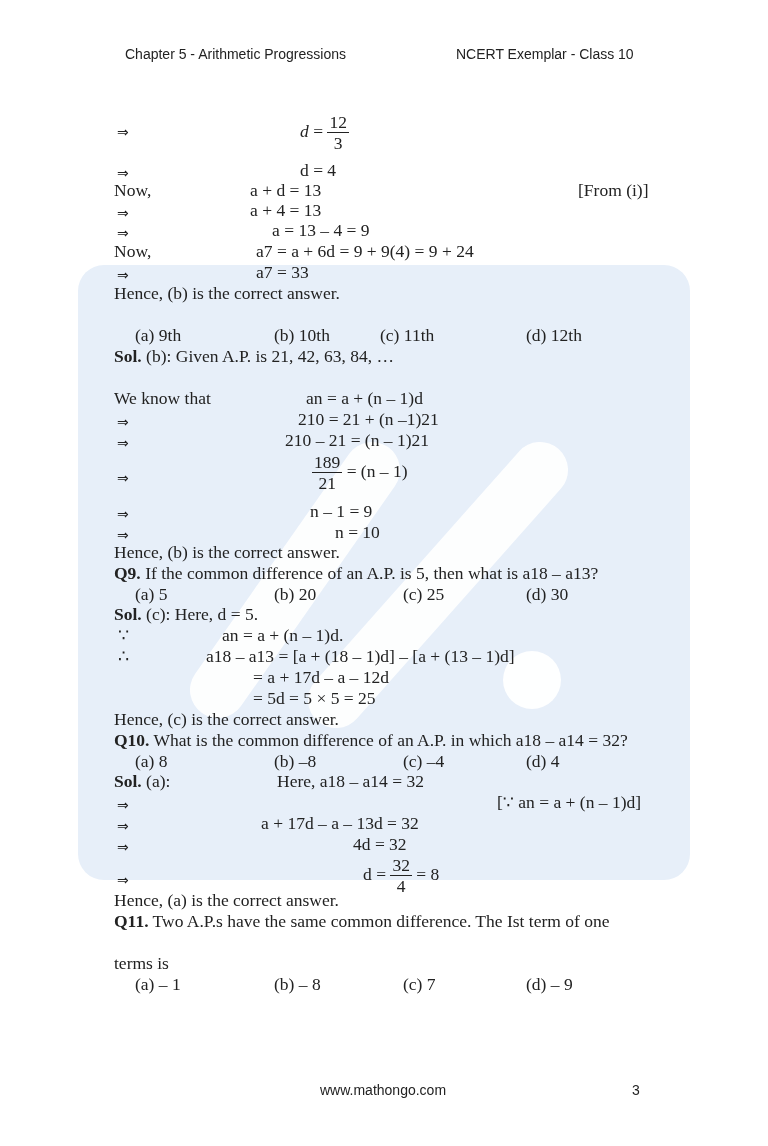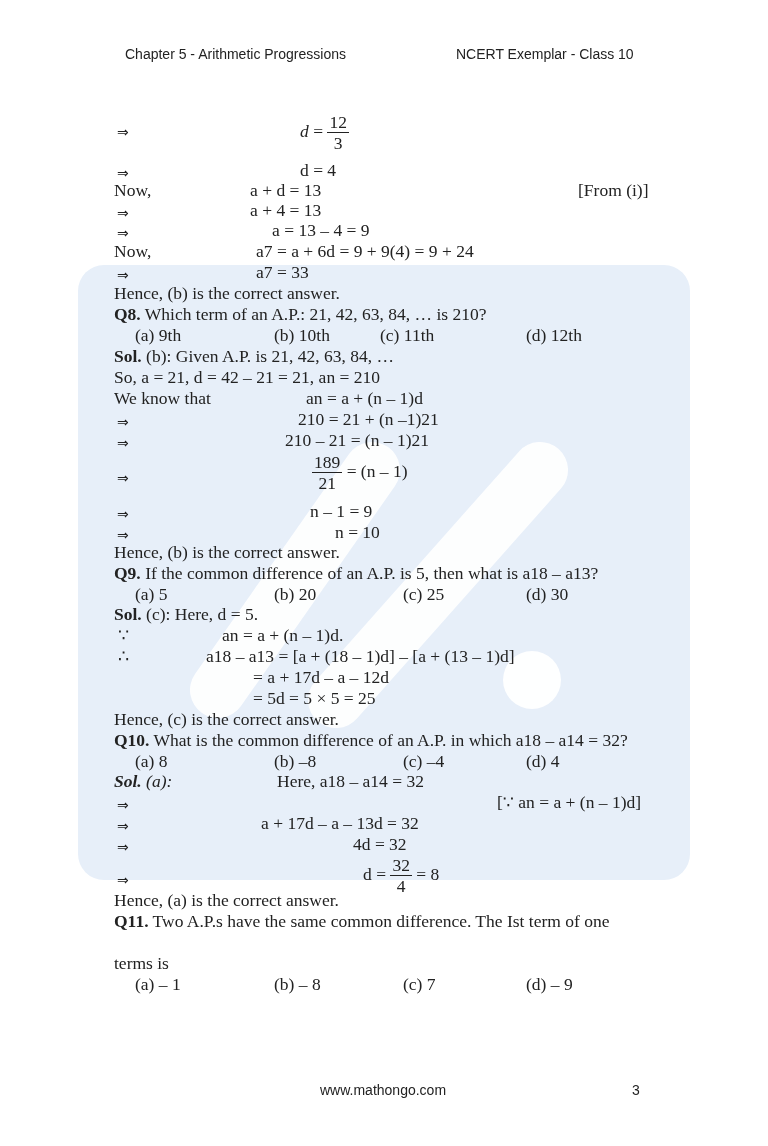--- a/index.html
+++ b/index.html
@@ -55,27 +55,25 @@
   <span class="ln" style="left:272px;top:220px;">a = 13 – 4 = 9</span>
 
   <span class="ln" style="left:114px;top:241px;">Now,</span>
   <span class="ln" style="left:256px;top:241px;">a7 = a + 6d = 9 + 9(4) = 9 + 24</span>
 
   <span class="ln arrow" style="left:117px;top:265px;">⇒</span>
   <span class="ln" style="left:256px;top:262px;">a7 = 33</span>
 
   <span class="ln" style="left:114px;top:283px;">Hence, (b) is the correct answer.</span>
 
-  <span class="ln" style="left:114px;top:304px;"><b>Q8.</b> <span>Which term of an A.P.: 21, 42, 63, 84, … is 210?</span></span>
   <span class="ln" style="left:135px;top:325px;"><span>(a)</span>&nbsp;<span>9th</span></span>
   <span class="ln" style="left:274px;top:325px;"><span>(b)</span>&nbsp;<span>10th</span></span>
   <span class="ln" style="left:380px;top:325px;"><span>(c)</span>&nbsp;<span>11th</span></span>
   <span class="ln" style="left:526px;top:325px;"><span>(d)</span>&nbsp;<span>12th</span></span>
   <span class="ln" style="left:114px;top:346px;"><b>Sol.</b> <span>(b):</span> <span>Given A.P. is 21, 42, 63, 84, …</span></span>
-  <span class="ln" style="left:114px;top:367px;">So, a = 21, d = 42 – 21 = 21, an = 210</span>
   <span class="ln" style="left:114px;top:388px;">We know that</span>
   <span class="ln" style="left:306px;top:388px;">an = a + (n – 1)d</span>
 
   <span class="ln arrow" style="left:117px;top:412px;">⇒</span>
   <span class="ln" style="left:298px;top:409px;">210 = 21 + (n –1)21</span>
 
   <span class="ln arrow" style="left:117px;top:433px;">⇒</span>
   <span class="ln" style="left:285px;top:430px;">210 – 21 = (n – 1)21</span>
 
   <span class="ln arrow" style="left:117px;top:468px;">⇒</span>
@@ -107,21 +105,21 @@
   <span class="ln" style="left:253px;top:688px;">= 5d = 5 × 5 = 25</span>
 
   <span class="ln" style="left:114px;top:709px;">Hence, (c) is the correct answer.</span>
 
   <span class="ln" style="left:114px;top:730px;"><b>Q10.</b> <span>What is the common difference of an A.P. in which a18 – a14 = 32?</span></span>
   <span class="ln" style="left:135px;top:751px;"><span>(a)</span>&nbsp;<span>8</span></span>
   <span class="ln" style="left:274px;top:751px;"><span>(b)</span>&nbsp;<span>–8</span></span>
   <span class="ln" style="left:403px;top:751px;"><span>(c)</span>&nbsp;<span>–4</span></span>
   <span class="ln" style="left:526px;top:751px;"><span>(d)</span>&nbsp;<span>4</span></span>
 
-  <span class="ln" style="left:114px;top:771px;font-style:italic;"><b>Sol.</b> <span>(a):</span></span>
+  <span class="ln" style="left:114px;top:771px;"><b>Sol.</b> <span>(a):</span></span>
   <span class="ln" style="left:277px;top:771px;">Here, a18 – a14 = 32</span>
 
   <span class="ln arrow" style="left:117px;top:795px;">⇒</span>
   <span class="ln" style="left:497px;top:792px;">[∵ an = a + (n – 1)d]</span>
 
   <span class="ln arrow" style="left:117px;top:816px;">⇒</span>
   <span class="ln" style="left:261px;top:813px;">a + 17d – a – 13d = 32</span>
 
   <span class="ln arrow" style="left:117px;top:837px;">⇒</span>
   <span class="ln" style="left:353px;top:834px;">4d = 32</span>

